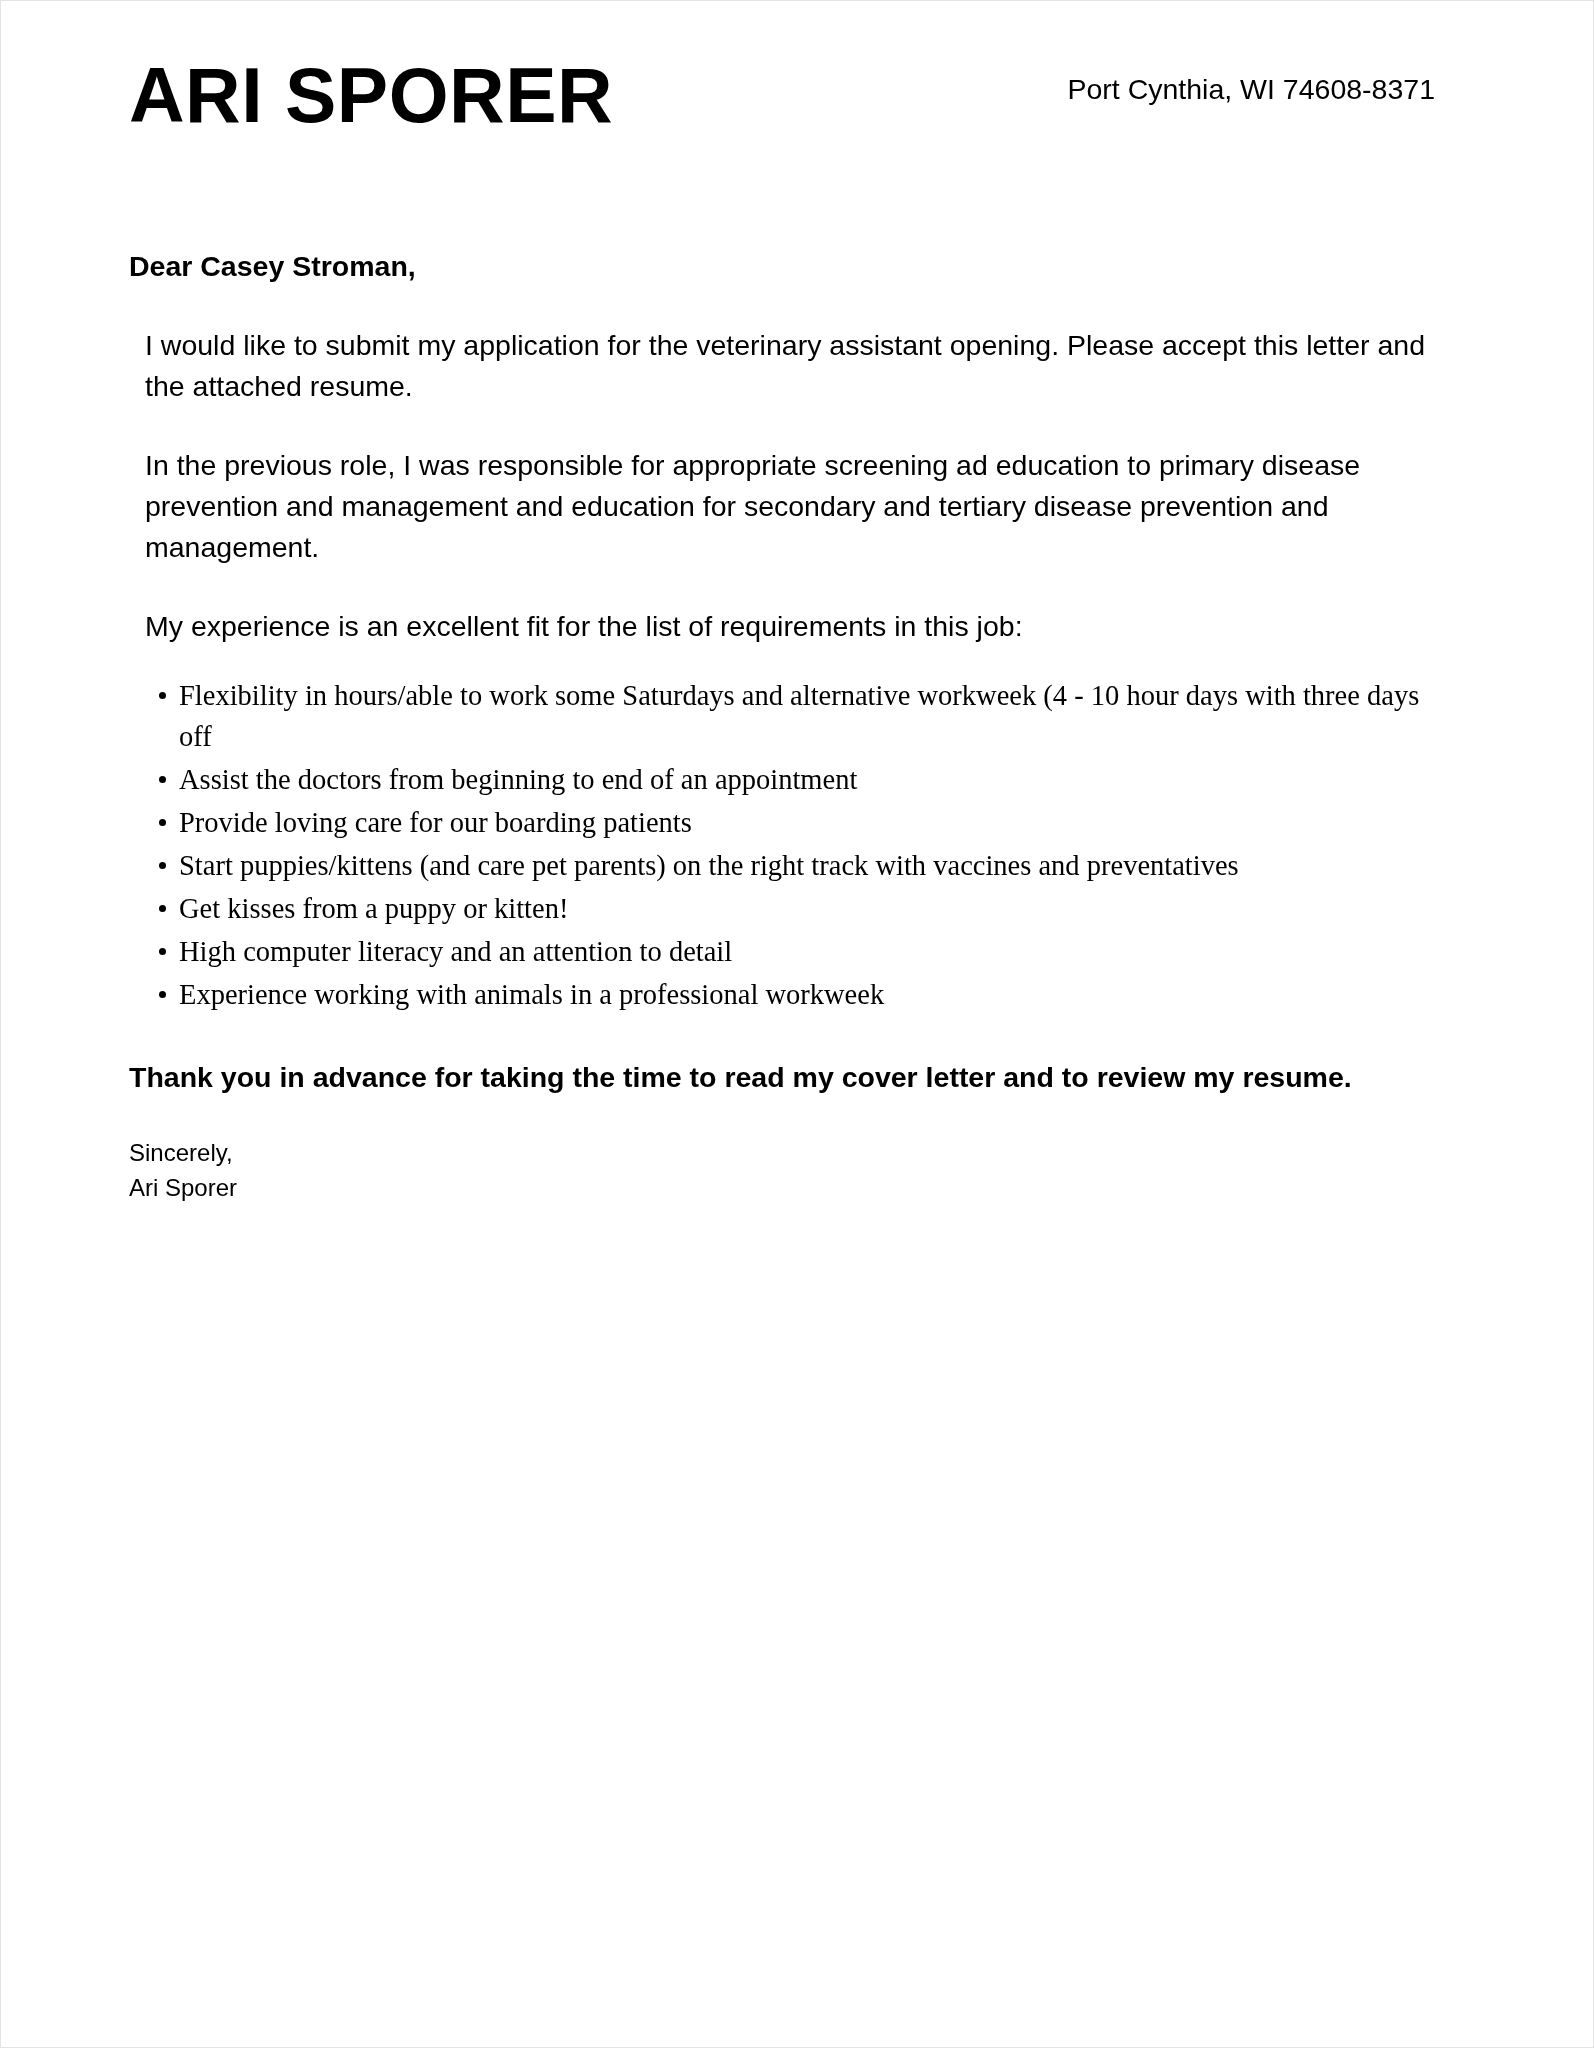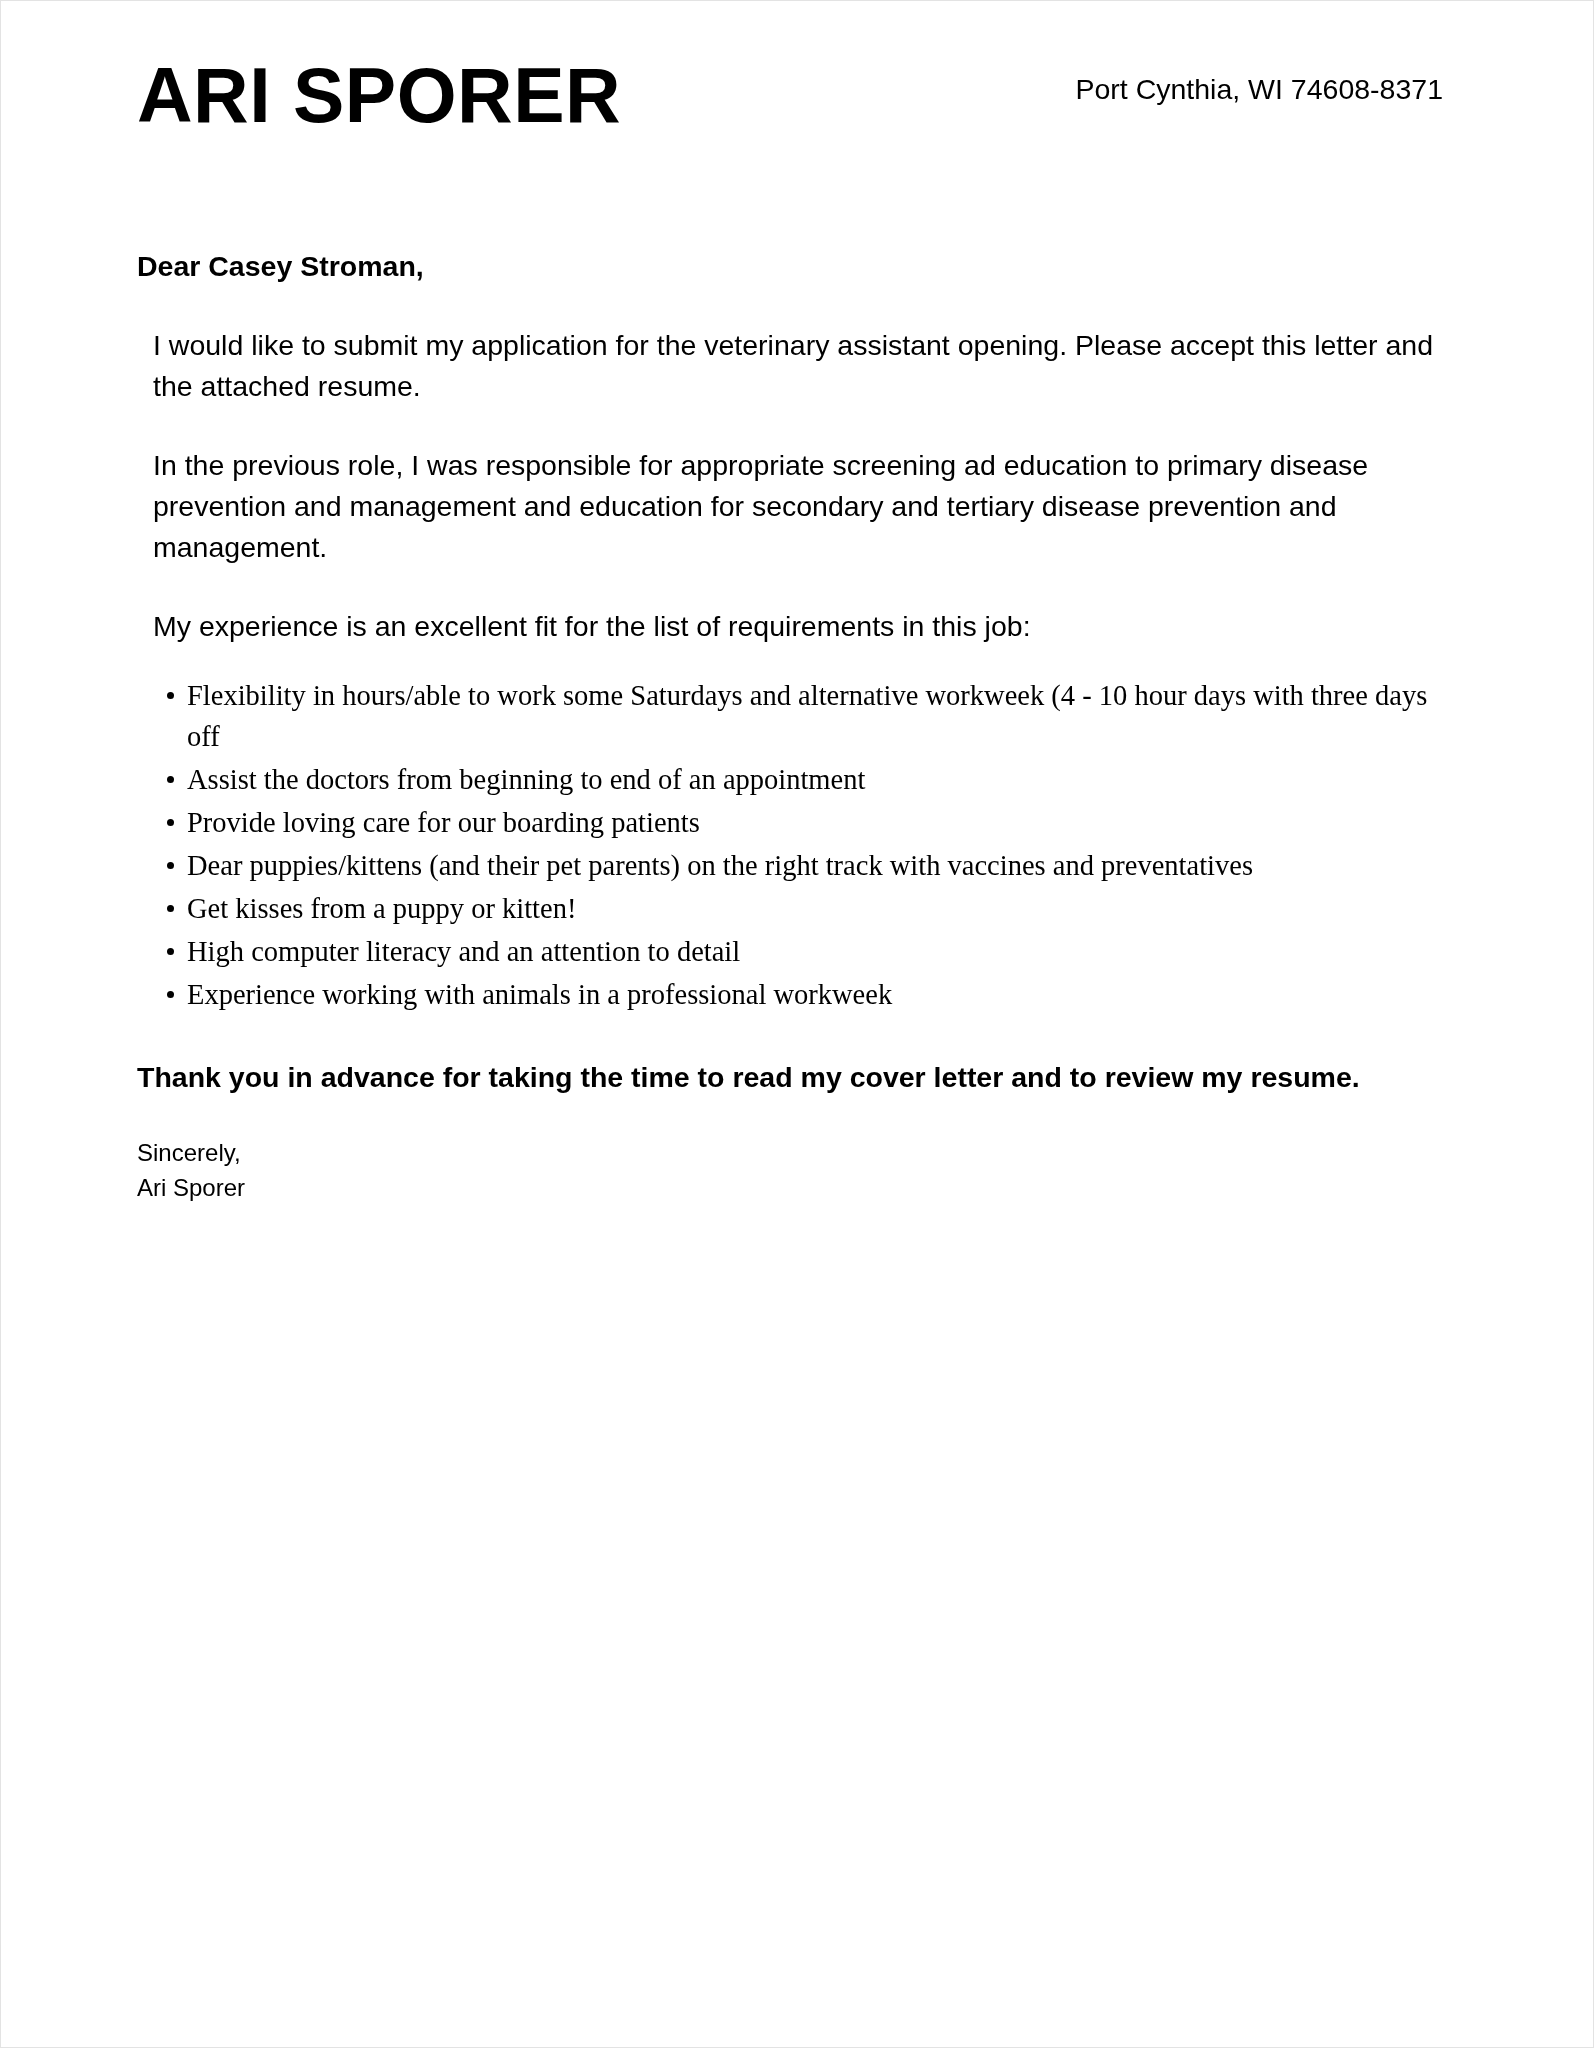--- a/index.html
+++ b/index.html
@@ -15,21 +15,21 @@
     box-sizing: border-box;
     background: #ffffff;
     border: 1px solid #e3e3e3;
     font-family: "Liberation Sans", sans-serif;
     color: #000000;
     overflow: hidden;
   }
 
   .sheet {
     position: absolute;
-    left: 136px;
+    left: 128px;
     top: 0;
     width: 1312px;
   }
 
   
   .letter-header {
     display: flex;
     align-items: flex-start;
     justify-content: space-between;
     padding-top: 54px;
@@ -145,21 +145,21 @@
       <p class="paragraph">I would like to submit my application for the veterinary assistant opening. Please accept this letter and the attached resume.</p>
 
       <p class="paragraph">In the previous role, I was responsible for appropriate screening ad education to primary disease prevention and management and education for secondary and tertiary disease prevention and management.</p>
 
       <p class="paragraph tight">My experience is an excellent fit for the list of requirements in this job:</p>
 
       <ul class="requirements-list">
         <li>Flexibility in hours/able to work some Saturdays and alternative workweek (4 - 10 hour days with three days off</li>
         <li>Assist the doctors from beginning to end of an appointment</li>
         <li>Provide loving care for our boarding patients</li>
-        <li>Dear puppies/kittens (and their pet parents) on the right track with vaccines and preventatives</li>
+        <li>Start puppies/kittens (and care pet parents) on the right track with vaccines and preventatives</li>
         <li>Get kisses from a puppy or kitten!</li>
         <li>High computer literacy and an attention to detail</li>
         <li>Experience working with animals in a professional workweek</li>
       </ul>
 
       <p class="closing-bold">Thank you in advance for taking the time to read my cover letter and to review my resume.</p>
 
       <div class="signature-block">
         <p class="signature-line">Sincerely,</p>
         <p class="signature-line">Ari Sporer</p>

